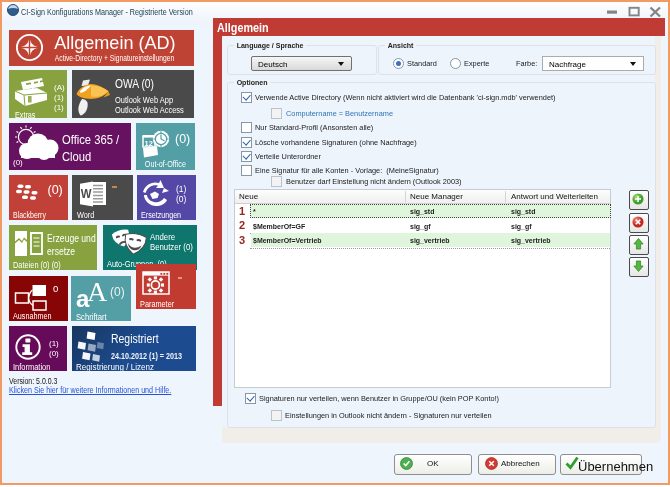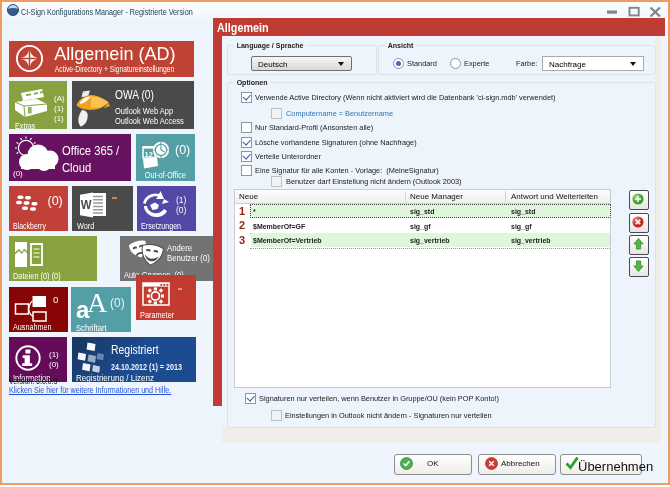--- a/index.html
+++ b/index.html
@@ -1,21 +1,21 @@
 <!DOCTYPE html>
 <html><head>
 <meta charset="utf-8">
 <style>
 html,body{margin:0;padding:0;background:#fff;}
 body{width:670px;height:487px;position:relative;font-family:"Liberation Sans",sans-serif;overflow:hidden;}
 .win{position:absolute;left:0;top:0;width:666px;height:481px;border:2px solid #F19A62;background:#EFF5FD;}
 .abs{position:absolute;}
 .titlebar{position:absolute;left:2px;top:2px;width:666px;height:23px;background:linear-gradient(#FEFEFE,#ECF3FB);}
 .title-text{position:absolute;left:37px;top:8px;font-size:9.5px;color:#1C4058;text-align:center;}
-.t{position:absolute;color:#fff;overflow:hidden;margin-top:11px;}
+.t{position:absolute;color:#fff;overflow:hidden;}
 .tlbl{position:absolute;font-size:8.5px;color:#fff;white-space:nowrap;}
 svg{display:block;position:absolute;}
 .sx{transform:scaleX(0.88);transform-origin:0 0;display:inline-block;white-space:nowrap;}
 .gb{position:absolute;border:1px solid #DDE2E8;border-radius:3px;}
 .gb .lg{position:absolute;top:-6px;left:6px;background:#EEF4FC;padding:0 3px;font-size:8px;font-weight:bold;color:#26221E;line-height:11px;white-space:nowrap;transform:scaleX(0.88);transform-origin:0 50%;}
 .cb{position:absolute;width:9px;height:9px;background:#fff;border:1px solid #8996A4;}
 .cb.dis{background:#F3F3F3;border-color:#B9C3CC;}
 .cb .chk{position:absolute;left:1px;top:0.5px;width:6px;height:3.6px;border-left:1.8px solid #2F62B5;border-bottom:1.8px solid #2F62B5;transform:rotate(-48deg);font-size:0;color:transparent;}
 .cblbl{position:absolute;font-size:8px;color:#1A1A1A;white-space:nowrap;transform:scaleX(0.92);transform-origin:0 50%;}
 .radio{position:absolute;width:9px;height:9px;border-radius:50%;border:1px solid #8996A4;background:#fff;}
@@ -149,24 +149,25 @@
   <div class="tlbl" style="left:4px;top:35px"><span class="sx" style="transform:scaleX(0.84)">Ersetzungen</span></div>
 </div>
 
 <div class="t" style="left:9px;top:225px;width:88px;height:45px;background:#88A23F">
   <svg style="left:4px;top:5px" width="32" height="28" viewBox="0 0 32 28">
     <path d="M2,1 L14,1 L14,10 L11,7.5 L9,11 L6,8 L2,11.5 Z" fill="#fff"></path>
     <path d="M2,13.5 L6,10 L9,13 L11,9.5 L14,12 L14,26 L2,26 Z" fill="#fff"></path>
     <path d="M18,3 L29,3 L29,24 L18,24 Z" fill="none" stroke="#fff" stroke-width="1.8"></path>
     <path d="M20.5,8 l6,0 M20.5,12 l6,0 M20.5,16 l6,0" stroke="#fff" stroke-width="1.2"></path>
   </svg>
+  <div class="abs" style="left:38px;top:7px;font-size:11px;line-height:13px;color:#fff"><span class="sx" style="transform:scaleX(0.78)">Erzeuge und<br>ersetze</span></div>
   <div class="tlbl" style="left:4px;top:35px"><span class="sx" style="transform:scaleX(0.87)">Dateien (0) (0)</span></div>
 </div>
 
-<div class="t" style="left:120px;top:225px;width:107px;height:45px;background:#737373">
+<div class="t" style="left:103px;top:225px;width:94px;height:45px;background:#0f766e">
   <svg style="left:6px;top:3px" width="40" height="30" viewBox="0 0 40 30">
     <g transform="rotate(-16 14 11)">
       <path d="M4.5,3.5 Q13,0 21.5,3.5 Q22.5,13 13,18.5 Q3.5,13 4.5,3.5 Z" fill="#fff"></path>
       <path d="M7.5,7 q2.2,-1.4 4.4,0 l-0.5,1.7 q-1.7,-1 -3.4,0 Z" fill="#4A4A4A"></path>
       <path d="M14,7 q2.2,-1.4 4.4,0 l-0.5,1.7 q-1.7,-1 -3.4,0 Z" fill="#4A4A4A"></path>
       <path d="M8.5,14.8 Q13,11 17.5,14.8 L16.5,16.2 Q13,13.3 9.5,16.2 Z" fill="#4A4A4A"></path>
     </g>
     <g transform="rotate(9 27 18)">
       <path d="M15,8 Q25.5,3.8 36,8 Q37,19.5 25.5,26.5 Q14,19.5 15,8 Z" fill="#fff" stroke="#4A4A4A" stroke-width="1"></path>
       <path d="M19,11.5 q2.4,-1.5 4.8,0 l-0.6,1.8 q-1.8,-1 -3.6,0 Z" fill="#4A4A4A"></path>

